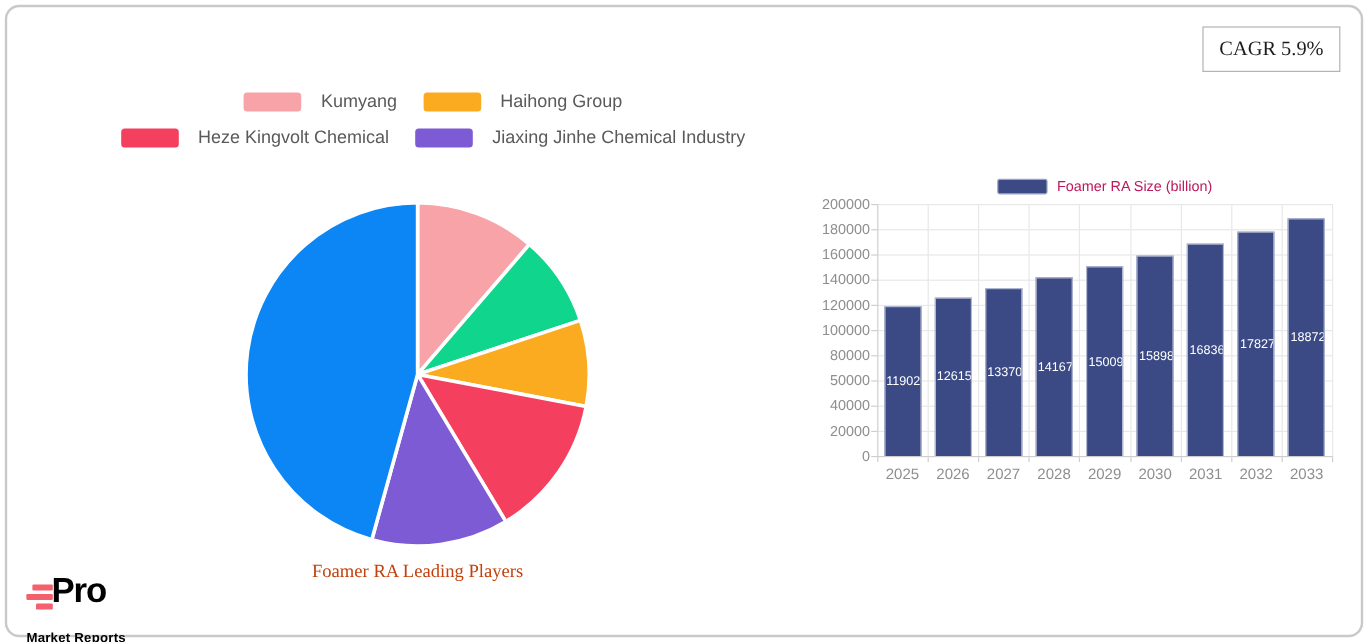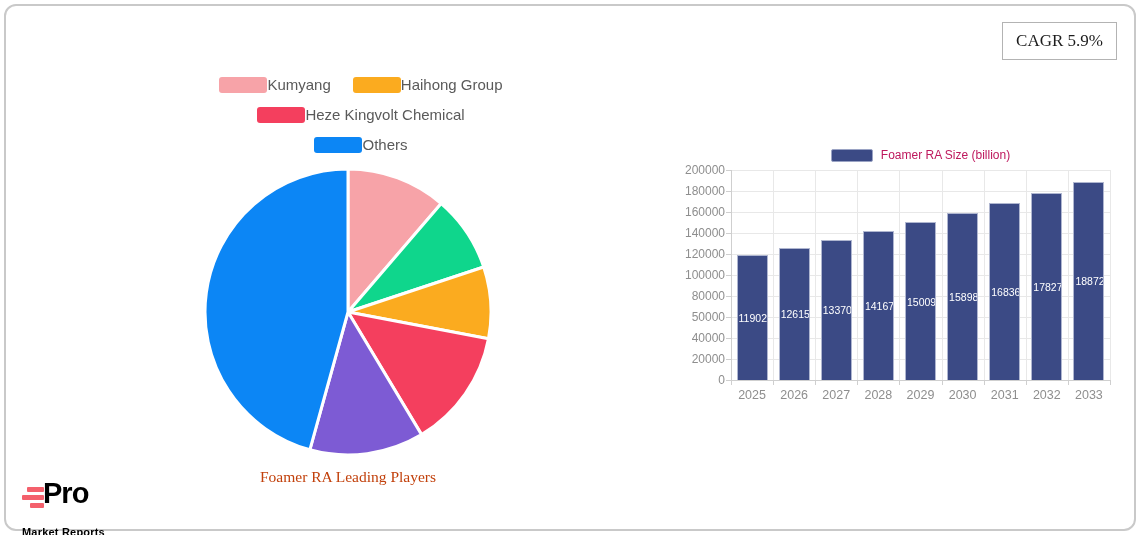--- a/index.html
+++ b/index.html
@@ -14,21 +14,21 @@
   
   .cagr-badge{
     position:absolute;top:16px;right:17px;
     border:1px solid #b3b3b3;border-radius:0;background:#fff;
     padding:8px 13px;font-family:"Liberation Serif",serif;
     font-size:17px;color:#1c1c1c;white-space:nowrap;
   }
   
   .pie-legend{position:absolute;left:10px;top:70px;width:690px;}
   .pl-row{display:flex;justify-content:center;align-items:center;column-gap:22px;margin-bottom:13px;}
-  .pl-item{display:flex;align-items:center;gap:0;cursor:default;}
+  .pl-item{display:flex;align-items:center;gap:16px;cursor:default;}
   .pl-swatch{width:48px;height:16px;border-radius:3px;flex:0 0 auto;}
   .pl-label{font-size:15px;color:#5a5a5a;white-space:nowrap;}
   
   .pie-wrap{position:absolute;left:196px;top:160px;width:292px;height:292px;}
   .pie-title{
     position:absolute;left:196px;top:462px;width:292px;text-align:center;
     font-family:"Liberation Serif",serif;font-size:15.5px;color:#c2410c;
   }
   
   .bar-widget{position:absolute;left:680px;top:136px;width:458px;height:275px;}
@@ -81,25 +81,23 @@
         <div class="pl-item">
           <span class="pl-swatch" style="background: rgb(251, 171, 31);"></span>
           <span class="pl-label">Haihong Group</span>
         </div>
       </div>
       <div class="pl-row">
         <div class="pl-item">
           <span class="pl-swatch" style="background: rgb(244, 63, 94);"></span>
           <span class="pl-label">Heze Kingvolt Chemical</span>
         </div>
-      </div>
-      <div class="pl-row">
-        <div class="pl-item">
-          <span class="pl-swatch" style="background: rgb(12, 134, 245);"></span>
-          <span class="pl-label">Others</span>
+        <div class="pl-item">
+          <span class="pl-swatch" style="background: rgb(125, 91, 212);"></span>
+          <span class="pl-label">Jiaxing Jinhe Chemical Industry</span>
         </div>
       </div>
     </div>
 
   <div class="pie-wrap">
     <svg id="pie-svg" width="292" height="292" viewBox="0 0 292 292">
         <path d="M 146 146 L 146.00 3.00 A 143 143 0 0 1 239.21 37.55 Z" fill="#f7a3a8" stroke="#ffffff" stroke-width="3" stroke-linejoin="round"></path>
         <path d="M 146 146 L 239.21 37.55 A 143 143 0 0 1 281.72 100.96 Z" fill="#0fd68c" stroke="#ffffff" stroke-width="3" stroke-linejoin="round"></path>
         <path d="M 146 146 L 281.72 100.96 A 143 143 0 0 1 286.47 172.80 Z" fill="#fbab1f" stroke="#ffffff" stroke-width="3" stroke-linejoin="round"></path>
         <path d="M 146 146 L 286.47 172.80 A 143 143 0 0 1 219.56 268.63 Z" fill="#f43f5e" stroke="#ffffff" stroke-width="3" stroke-linejoin="round"></path>

